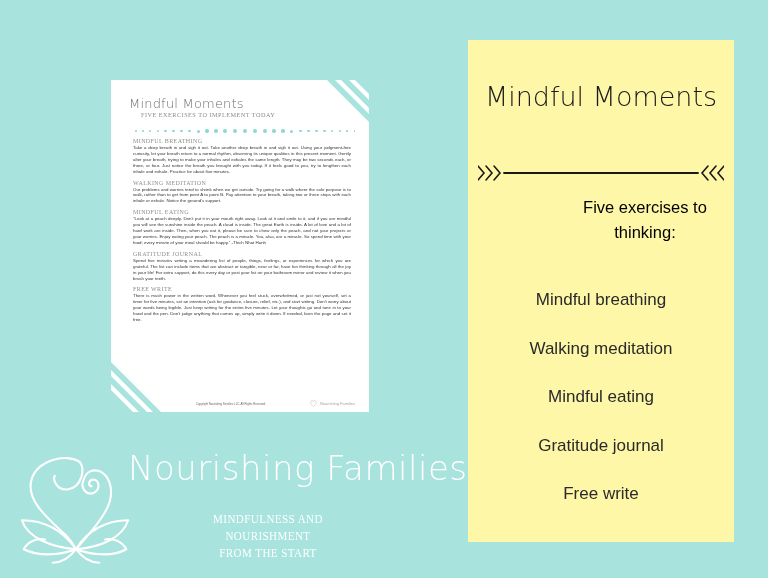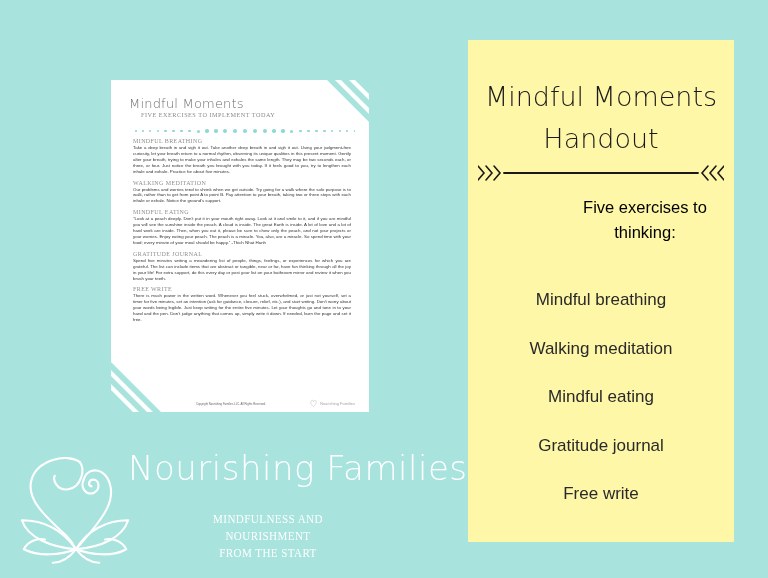--- a/index.html
+++ b/index.html
@@ -186,21 +186,20 @@
 
 <div class="brand-name">Nourishing Families</div>
 <div class="brand-tagline">
   <div>Mindfulness and nourishment</div>
   <div>from the start</div>
 </div>
 
 <div class="card">
   <div class="card-title">
     <div>Mindful Moments</div>
-    <div>Handout</div>
   </div>
 
   <svg class="card-divider" viewBox="0 0 246 22" fill="none" stroke="#1a1a1a" stroke-width="1.6" stroke-linecap="round">
     <line x1="26" y1="11" x2="220" y2="11" stroke-width="1.8"></line>
 
     <polyline points="0,4 6,11 0,18"></polyline>
     <polyline points="8,4 14,11 8,18"></polyline>
     <polyline points="16,4 22,11 16,18"></polyline>
 
     <polyline points="230,4 224,11 230,18"></polyline>

